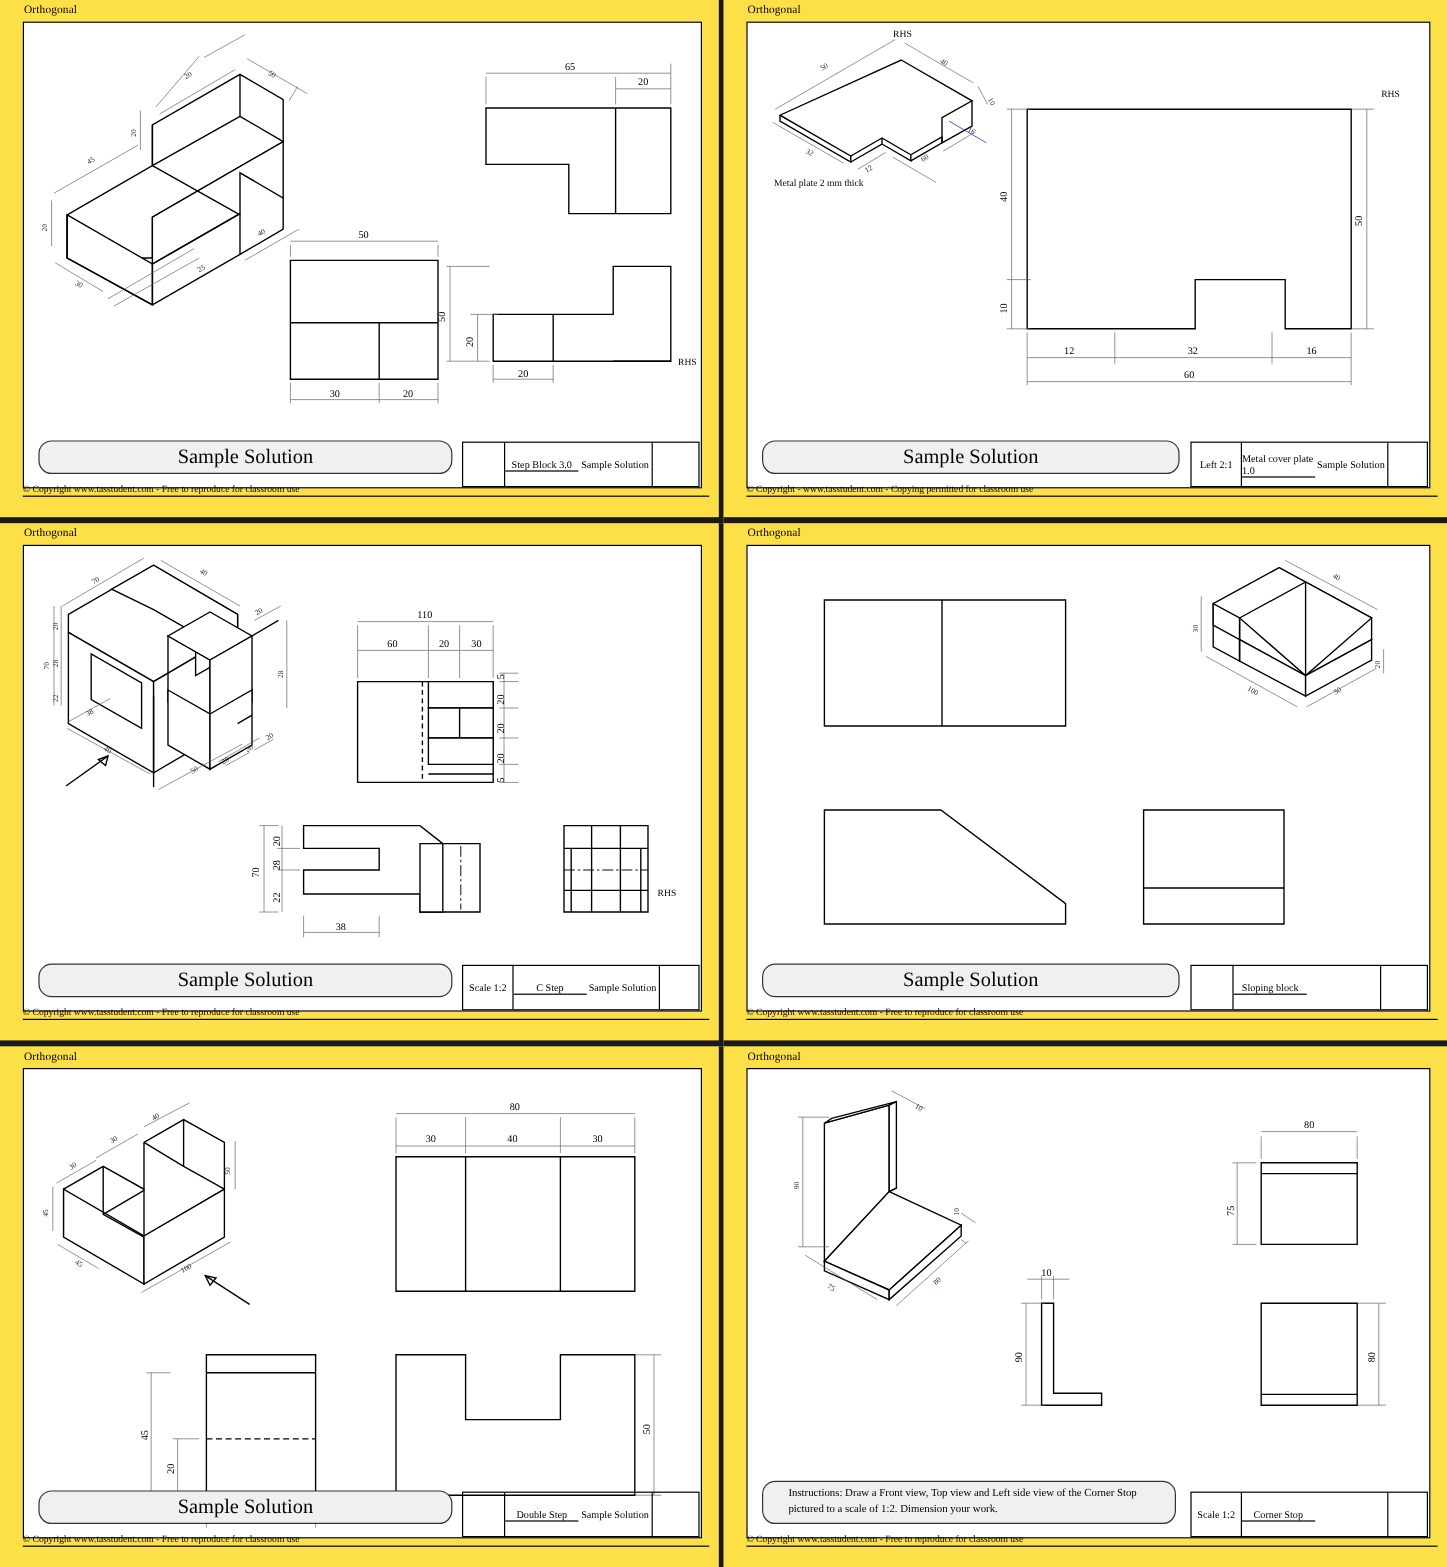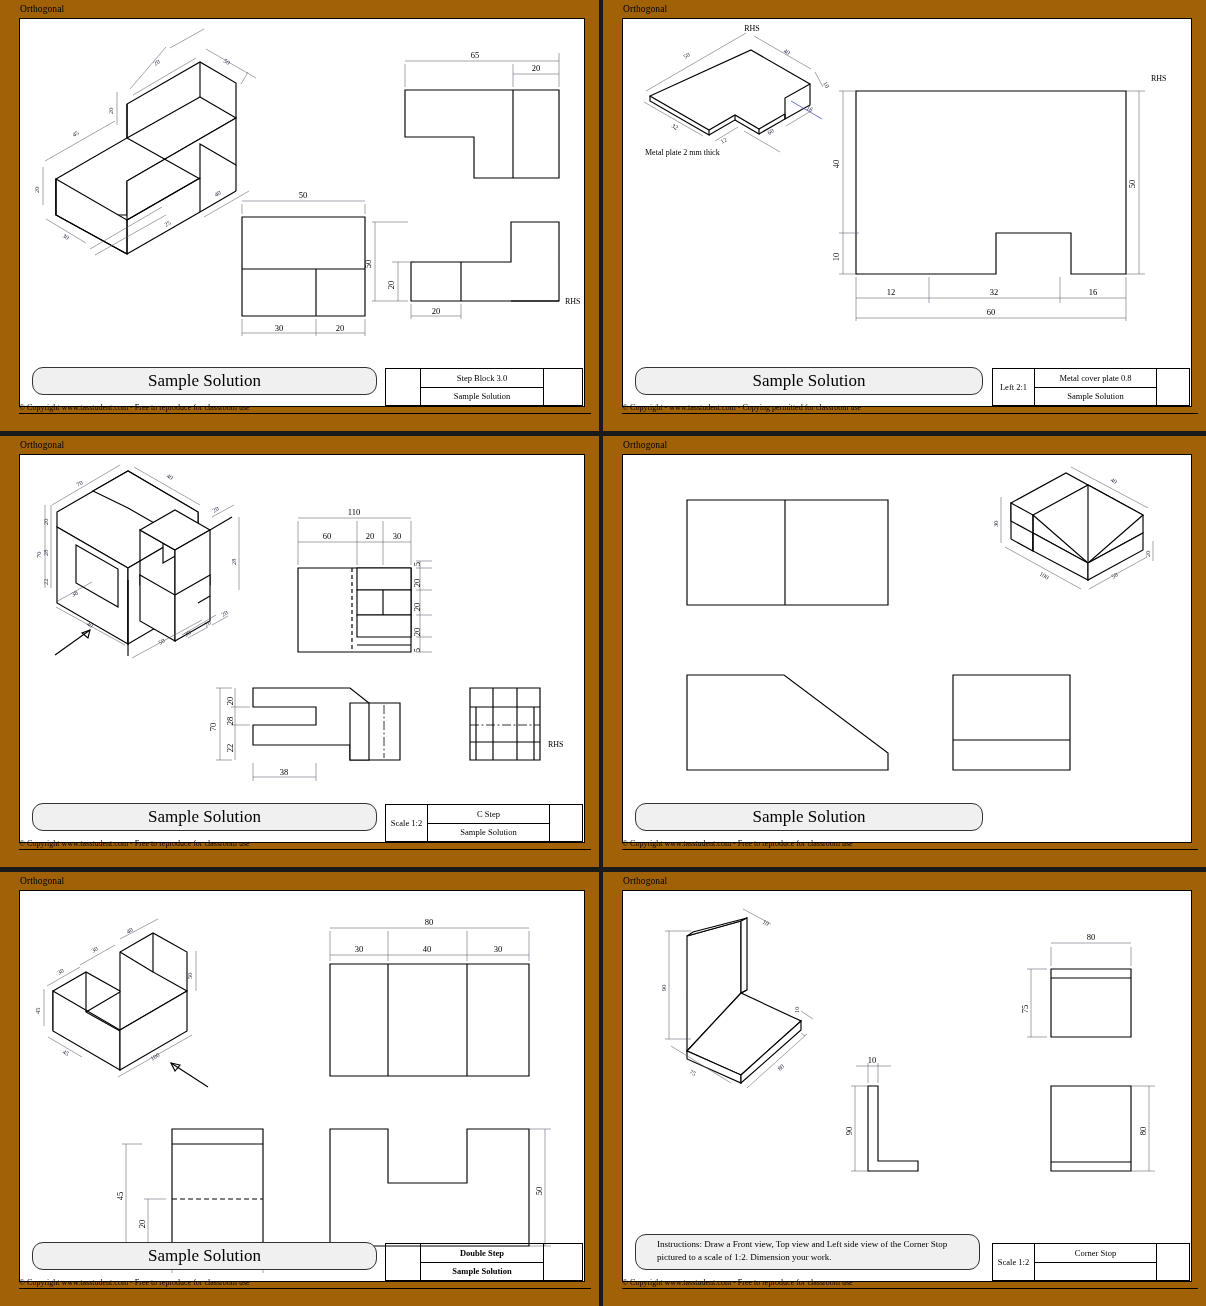--- a/index.html
+++ b/index.html
@@ -1,39 +1,39 @@
 <!DOCTYPE html>
 <html><head>
 <meta charset="utf-8">
 <style>
   html,body{margin:0;padding:0;background:#1a1a1a;}
   body{width:1206px;height:1306px;font-family:"Liberation Serif",serif;}
   .grid{display:grid;grid-template-columns:603px 603px;grid-template-rows:436px 436px 434px;width:1206px;height:1306px;}
-  .panel{position:relative;background:#a16207;box-sizing:border-box;overflow:hidden;}
+  .panel{position:relative;background:#fde047;box-sizing:border-box;overflow:hidden;}
   .p-tl{border-right:4px solid #1a1a1a;border-bottom:5px solid #1a1a1a;}
   .p-tr{border-bottom:5px solid #1a1a1a;}
   .p-ml{border-right:4px solid #1a1a1a;border-bottom:5px solid #1a1a1a;}
   .p-mr{border-bottom:5px solid #1a1a1a;}
   .p-bl{border-right:4px solid #1a1a1a;}
   .p-br{}
   .sheet-label{position:absolute;left:20px;top:4px;font-size:9.5px;color:#000;letter-spacing:.1px;}
   .sheet-frame{position:absolute;left:19px;top:18px;right:14px;bottom:24px;border:1.2px solid #000;background:#fff;}
   .copyright{position:absolute;left:19px;bottom:19px;font-size:8px;color:#000;white-space:nowrap;}
   .copyrule{position:absolute;left:19px;right:8px;bottom:17px;height:1px;background:#000;}
   svg{position:absolute;left:0;top:0;overflow:visible;}
   .ln{stroke:#000;stroke-width:1.15;fill:none;}
   .lnf{stroke:#000;stroke-width:1.15;fill:#fff;}
   .thin{stroke:#5a5a6a;stroke-width:.55;fill:none;}
   .dash{stroke:#000;stroke-width:1;fill:none;stroke-dasharray:5 3;}
   .cen{stroke:#000;stroke-width:.8;fill:none;stroke-dasharray:9 2.5 2 2.5;}
   .dimtxt{font-size:8.5px;fill:#000;font-family:"Liberation Serif",serif;}
   .dimtxt-s{font-size:6.3px;fill:#2a2a44;font-family:"Liberation Serif",serif;}
   .lbl{font-size:8px;fill:#000;font-family:"Liberation Serif",serif;}
   .tblock{position:absolute;border:1.2px solid #000;box-sizing:border-box;display:flex;}
-  .tb-c{border-right:1.2px solid #000;box-sizing:border-box;display:flex;flex-direction:column;justify-content:center;align-items:center;font-size:8.5px;text-align:center;}
+  .tb-c{border-right:1.2px solid #000;box-sizing:border-box;display:flex;justify-content:center;align-items:center;font-size:8.5px;}
   .tb-c:last-child{border-right:none;}
   .tb-r{flex:1;display:flex;align-items:center;justify-content:center;width:100%;box-sizing:border-box;}
   .tb-r.top{border-bottom:1.2px solid #000;}
   .pill{position:absolute;border:1.3px solid #333;border-radius:11px;background:#f0f0f0;display:flex;align-items:center;justify-content:center;box-sizing:border-box;}
   .pill-big{font-size:17px;color:#000;}
   .pill-instr{font-size:9px;color:#000;text-align:left;padding:3px 21px;line-height:1.45;display:block;}
 </style>
 </head>
 <body>
 
@@ -187,21 +187,21 @@
         </g>
       </svg>
       <div class="pill" style="left:12px;bottom:11px;width:348px;height:28px;">
         <span class="pill-big">Sample Solution</span>
       </div>
       <div class="tblock" style="right:1px;bottom:0px;width:198px;height:38px;">
         <div class="tb-c" style="width:42px;">
           <span>Left 2:1</span>
         </div>
         <div class="tb-c" style="flex:1;">
-          <div class="tb-r top">Metal cover plate 0.8</div>
+          <div class="tb-r top">Metal cover plate 1.0</div>
           <div class="tb-r">Sample Solution</div>
         </div>
         <div class="tb-c" style="width:32px;"></div>
       </div>
     </div>
     <div class="copyrule"></div>
     <div class="copyright">© Copyright - www.tasstudent.com - Copying permitted for classroom use</div>
   </div>
 
   <div class="panel p-ml">
@@ -355,20 +355,30 @@
         </g>
 
         <g>
           <path class="lnf" d="M330,220 L447,220 L447,315 L330,315 Z"></path>
           <path class="ln" d="M330,285 L447,285"></path>
         </g>
       </svg>
       <div class="pill" style="left:12px;bottom:11px;width:348px;height:28px;">
         <span class="pill-big">Sample Solution</span>
       </div>
+      <div class="tblock" style="right:1px;bottom:0px;width:198px;height:38px;">
+        <div class="tb-c" style="width:35px;">
+          <span></span>
+        </div>
+        <div class="tb-c" style="flex:1;">
+          <div class="tb-r top">Sloping block</div>
+          <div class="tb-r"></div>
+        </div>
+        <div class="tb-c" style="width:38px;"></div>
+      </div>
     </div>
     <div class="copyrule"></div>
     <div class="copyright">© Copyright www.tasstudent.com - Free to reproduce for classroom use</div>
   </div>
 
   <div class="panel p-bl">
     <div class="sheet-label">Orthogonal</div>
     <div class="sheet-frame">
       <svg width="570" height="394" viewBox="0 0 570 394">
 
@@ -427,21 +437,21 @@
           <text class="dimtxt" x="522" y="300" transform="rotate(-90 522 300)" text-anchor="middle">50</text>
         </g>
       </svg>
       <div class="pill" style="left:12px;bottom:11px;width:345px;height:28px;">
         <span class="pill-big">Sample Solution</span>
       </div>
       <div class="tblock" style="right:1px;bottom:0px;width:198px;height:38px;">
         <div class="tb-c" style="width:35px;">
           <span></span>
         </div>
-        <div class="tb-c" style="flex:1;font-weight:bold;">
+        <div class="tb-c" style="flex:1;">
           <div class="tb-r top">Double Step</div>
           <div class="tb-r">Sample Solution</div>
         </div>
         <div class="tb-c" style="width:38px;"></div>
       </div>
     </div>
     <div class="copyrule"></div>
     <div class="copyright">© Copyright www.tasstudent.com - Free to reproduce for classroom use</div>
   </div>
 

